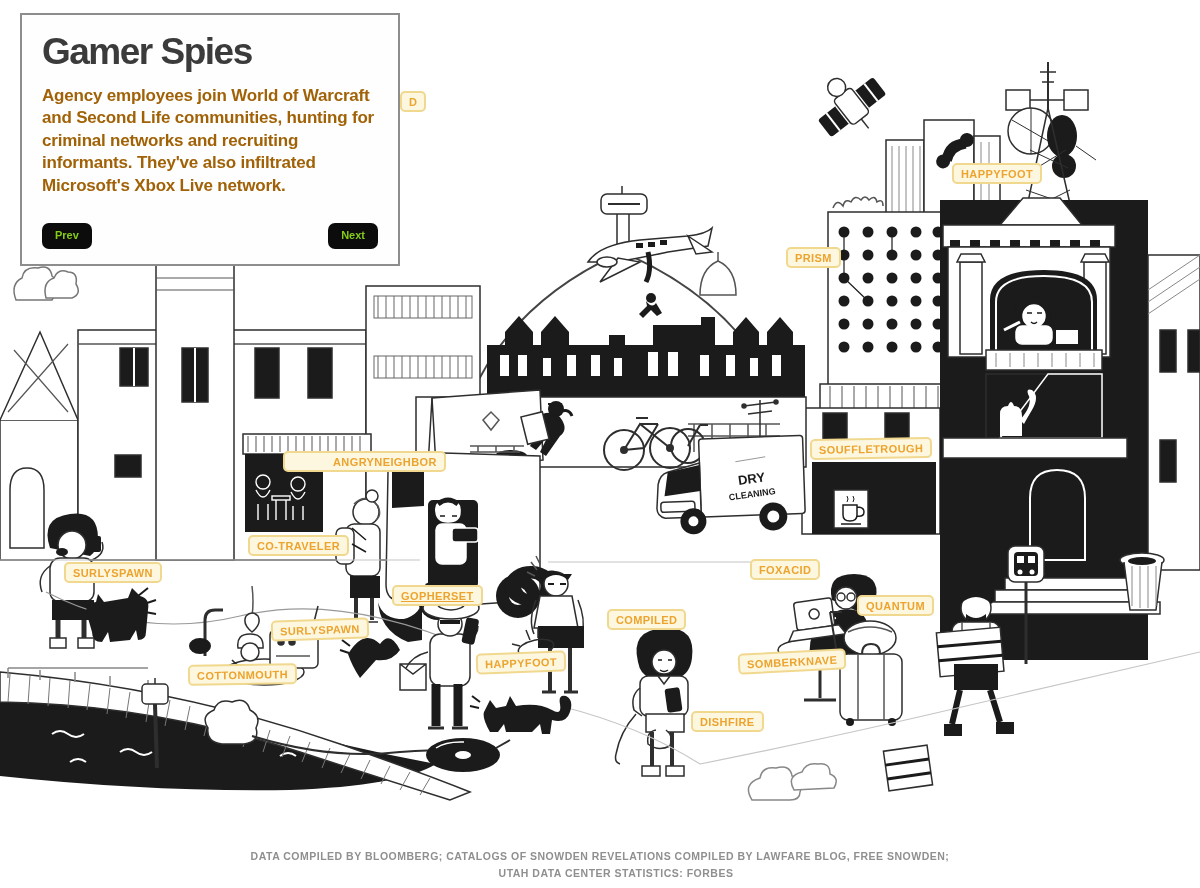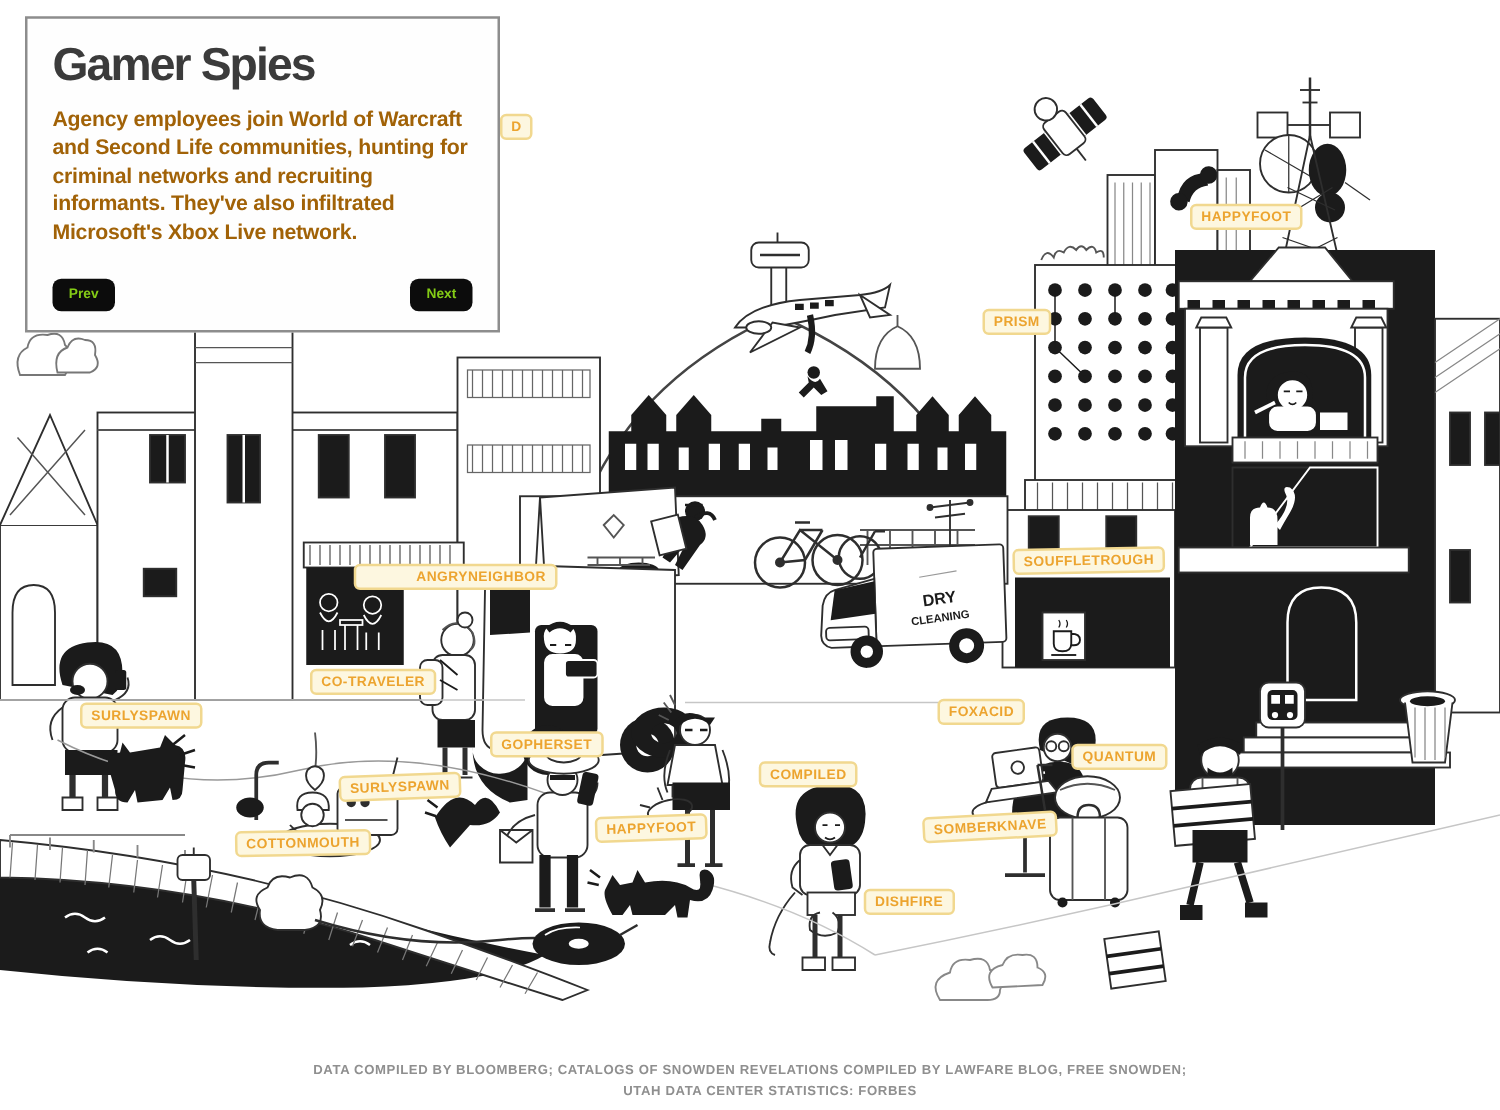--- a/index.html
+++ b/index.html
@@ -582,21 +582,21 @@
     </g>
   </svg>
 
   <div>
       <div class="plabel" style="left: 952px; top: 163px;">HAPPYFOOT</div>
       <div class="plabel" style="left: 786px; top: 247px;">PRISM</div>
       <div class="plabel" style="left: 810px; top: 438px; transform: rotate(-1deg);">SOUFFLETROUGH</div>
       <div class="plabel" style="left: 283px; top: 451px; padding-left: 48px;">ANGRYNEIGHBOR</div>
       <div class="plabel" style="left: 248px; top: 535px;">CO-TRAVELER</div>
       <div class="plabel" style="left: 64px; top: 562px;">SURLYSPAWN</div>
-      <div class="plabel" style="left: 392px; top: 585px;">GOPHERSET</div>
+      <div class="plabel" style="left: 392px; top: 585px; text-decoration: underline;">GOPHERSET</div>
       <div class="plabel" style="left: 271px; top: 619px; transform: rotate(-2deg);">SURLYSPAWN</div>
       <div class="plabel" style="left: 188px; top: 664px; transform: rotate(-1deg);">COTTONMOUTH</div>
       <div class="plabel" style="left: 476px; top: 652px; transform: rotate(-2deg);">HAPPYFOOT</div>
       <div class="plabel" style="left: 607px; top: 609px;">COMPILED</div>
       <div class="plabel" style="left: 691px; top: 711px;">DISHFIRE</div>
       <div class="plabel" style="left: 750px; top: 559px;">FOXACID</div>
       <div class="plabel" style="left: 857px; top: 595px;">QUANTUM</div>
       <div class="plabel" style="left: 738px; top: 651px; transform: rotate(-3deg);">SOMBERKNAVE</div>
       <div class="plabel" style="left: 400px; top: 91px;">D</div>
     </div>

